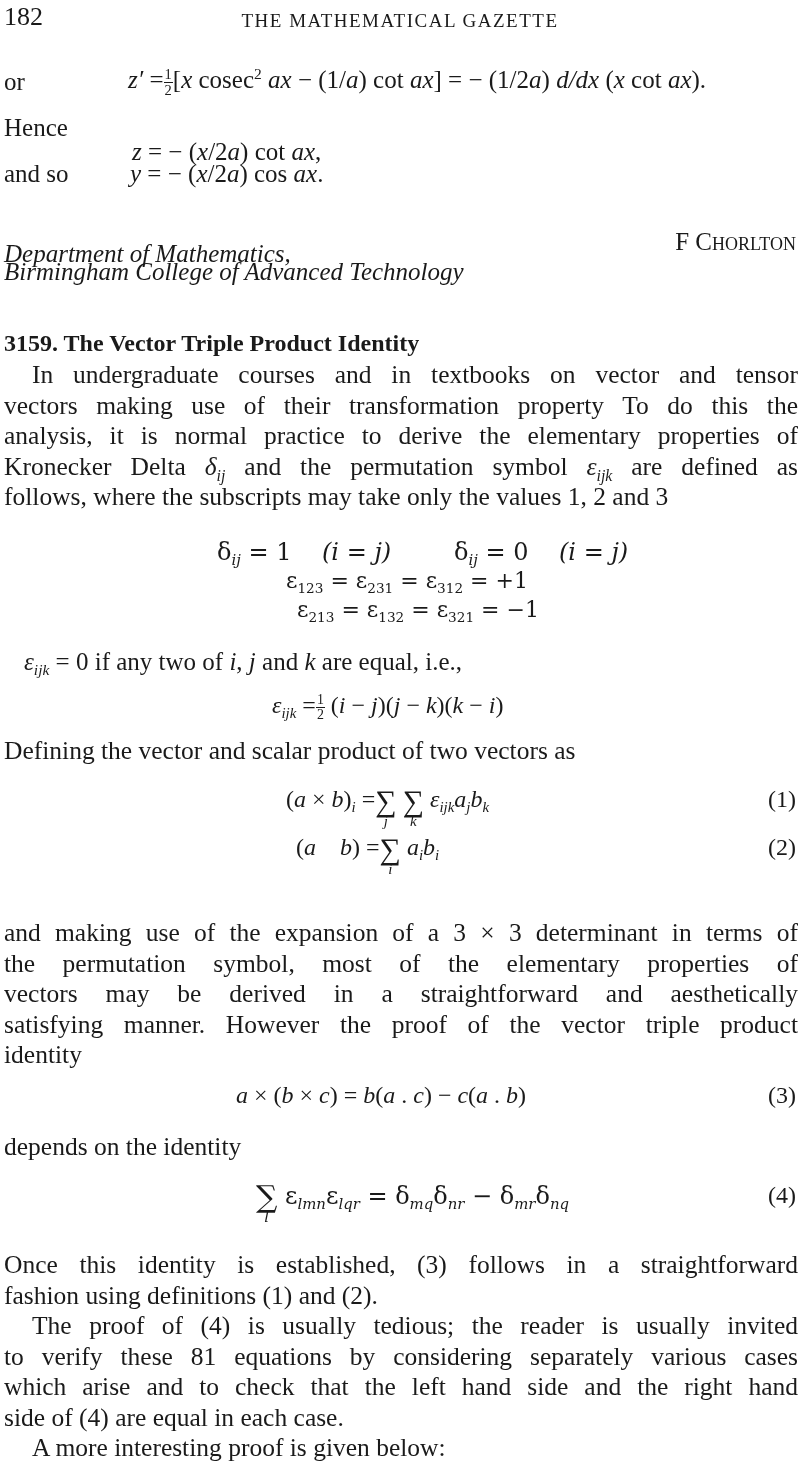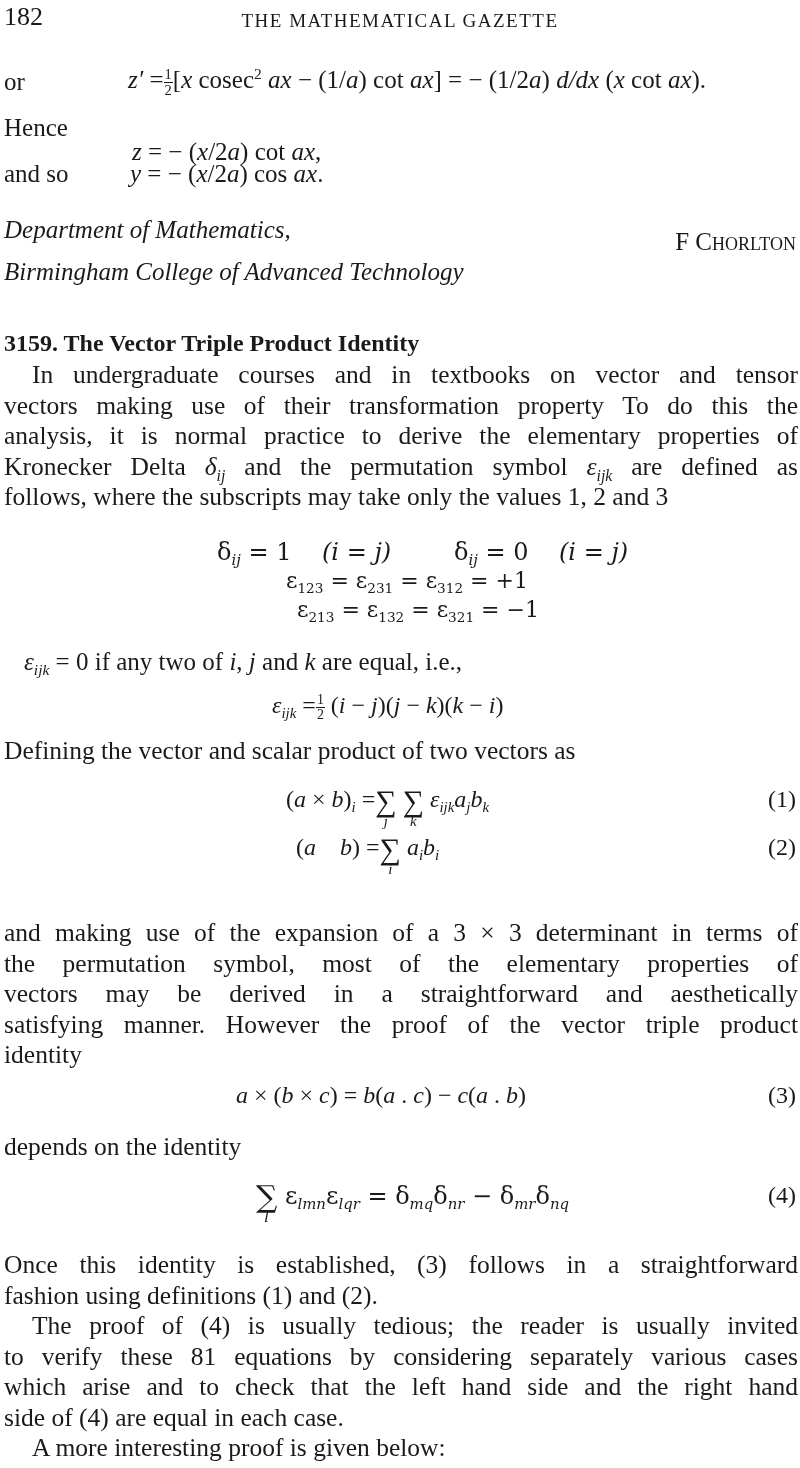--- a/index.html
+++ b/index.html
@@ -44,21 +44,21 @@
 
 <div class="abs lbl" style="left:4px; top:68px;">or</div>
 <div class="abs math" style="left:128px; top:66px;">z′ <span class="rm">=</span><span class="frac"><span class="num">1</span><span>2</span></span><span class="rm">[</span>x <span class="rm">cosec<sup>2</sup></span> ax <span class="rm">− (1/</span>a<span class="rm">) cot</span> ax<span class="rm">] = − (1/2</span>a<span class="rm">)</span> d/dx <span class="rm">(</span>x <span class="rm">cot</span> ax<span class="rm">).</span></div>
 
 <div class="abs lbl" style="left:4px; top:114px;">Hence</div>
 <div class="abs math" style="left:132px; top:114px;margin-top:24px;">z <span class="rm">= − (</span>x<span class="rm">/2</span>a<span class="rm">) cot</span> ax<span class="rm">,</span></div>
 
 <div class="abs lbl" style="left:4px; top:160px;">and so</div>
 <div class="abs math" style="left:130px; top:160px;">y <span class="rm">= − (</span>x<span class="rm">/2</span>a<span class="rm">) cos</span> ax<span class="rm">.</span></div>
 
-<div class="abs affil" style="left:4px; top:216px;text-align:center;">Department of Mathematics,</div>
+<div class="abs affil" style="left:4px; top:240px;text-align:center;">Department of Mathematics,</div>
 <div class="abs affil" style="left:4px; top:258px;">Birmingham College of Advanced Technology</div>
 <div class="abs author" style="right:4px; top:228px;">F Chorlton</div>
 
 <div class="abs heading" style="left:4px; top:330px;">3159. The Vector Triple Product Identity</div>
 
 <div class="para" style="top:360px;">
   <span class="line indent">In undergraduate courses and in textbooks on vector and tensor</span>
   <span class="line">vectors making use of their transformation property   To do this the</span>
   <span class="line">analysis, it is normal practice to derive the elementary properties of</span>
   <span class="line">Kronecker Delta <i>δ<sub>ij</sub></i> and the permutation symbol <i>ε<sub>ijk</sub></i> are defined as</span>

